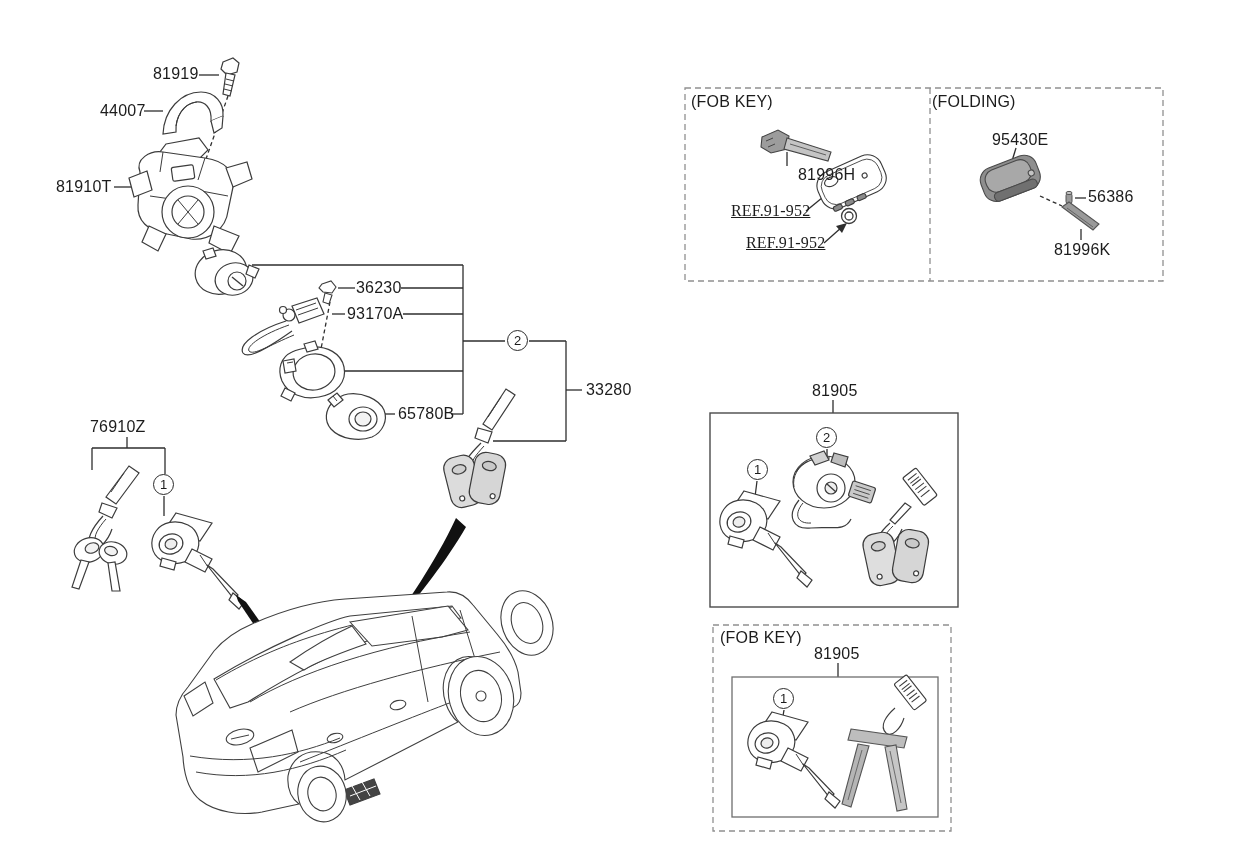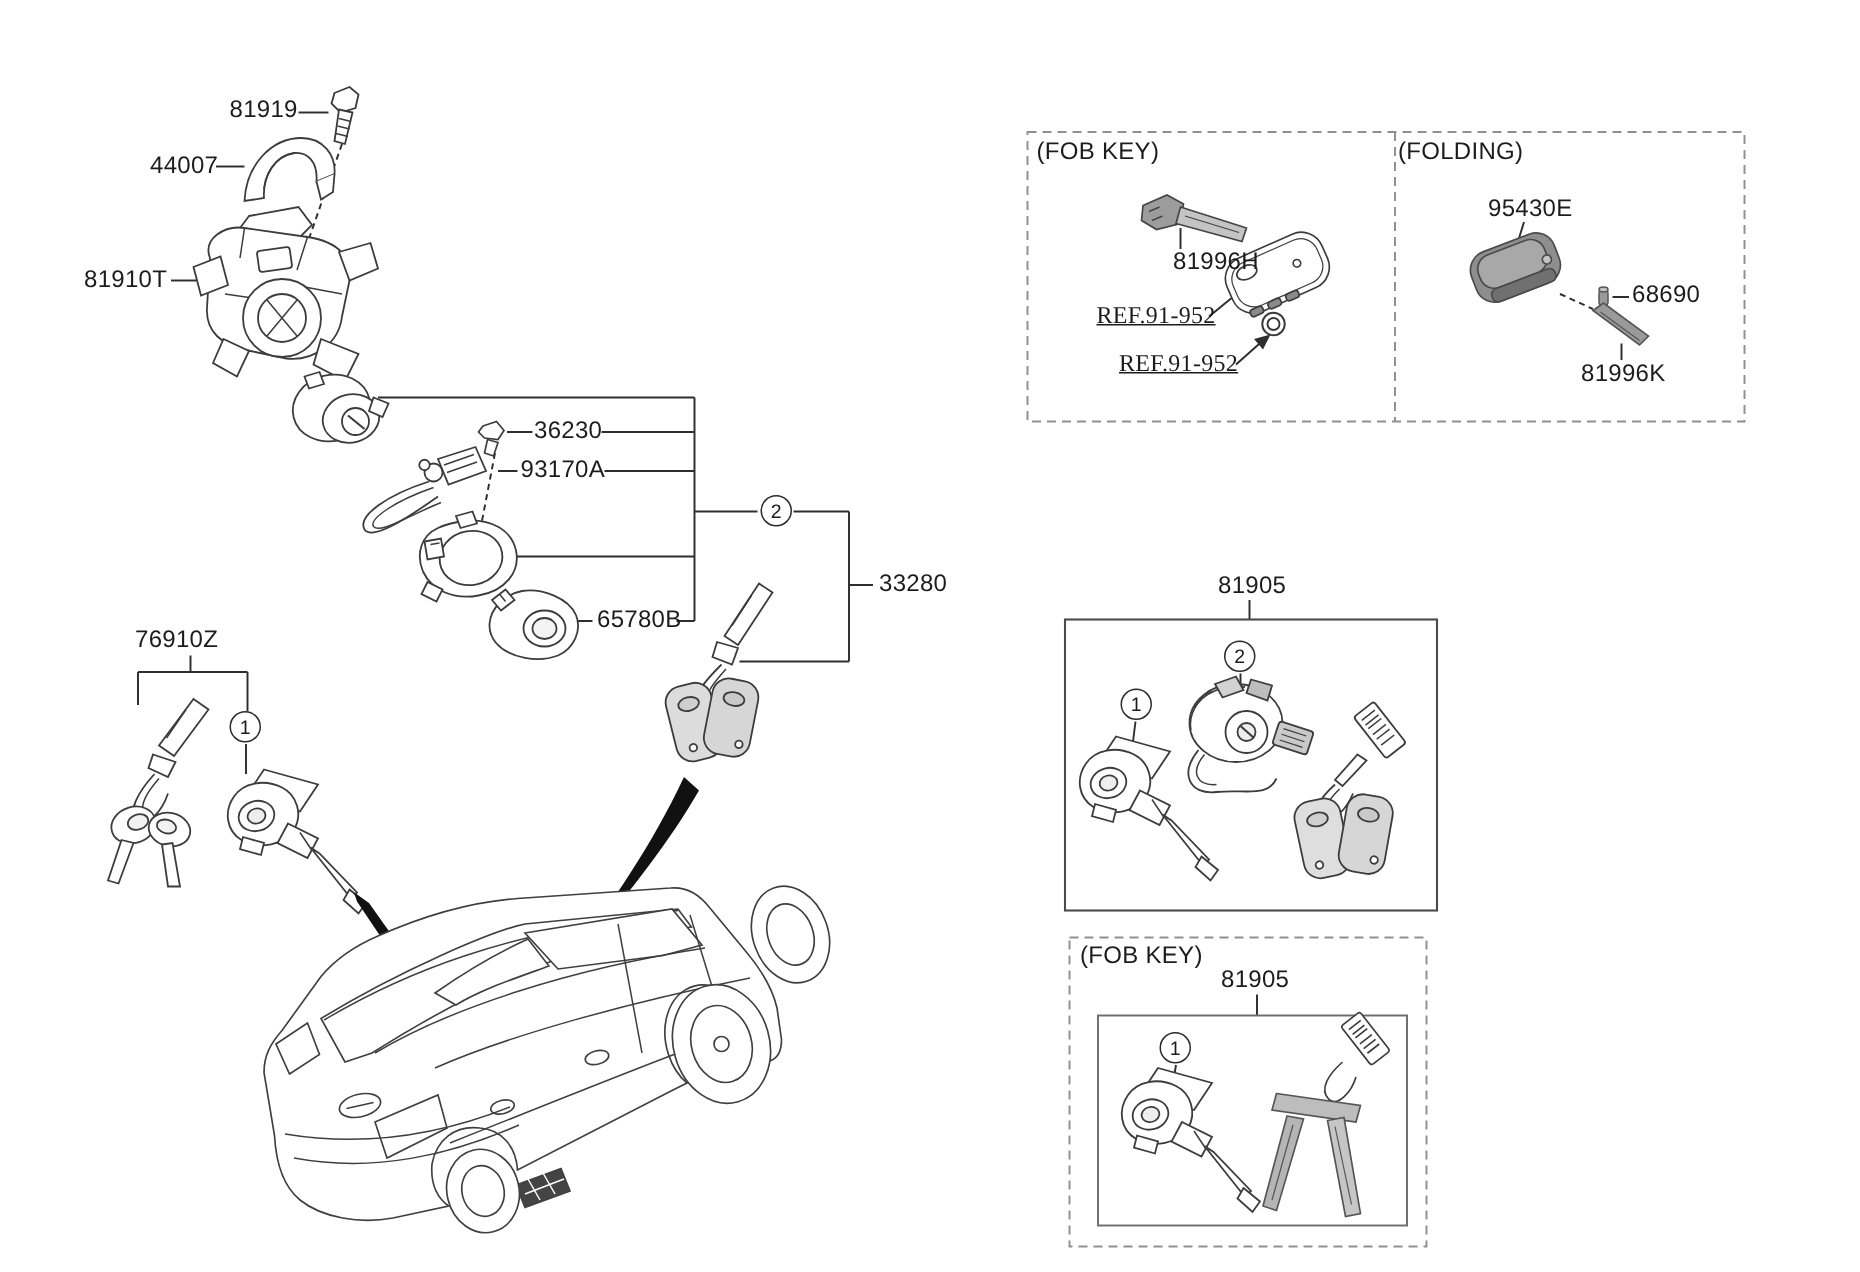--- a/index.html
+++ b/index.html
@@ -319,25 +319,25 @@
 <div class="lbl" style="left:100px;top:103px">44007</div>
 <div class="lbl" style="left:56px;top:179px">81910T</div>
 <div class="lbl" style="left:356px;top:280px">36230</div>
 <div class="lbl" style="left:347px;top:306px">93170A</div>
 <div class="lbl" style="left:398px;top:406px">65780B</div>
 <div class="lbl" style="left:586px;top:382px">33280</div>
 <div class="lbl" style="left:90px;top:419px">76910Z</div>
 
 <div class="lbl" style="left:691px;top:94px">(FOB KEY)</div>
 <div class="lbl" style="left:932px;top:94px">(FOLDING)</div>
-<div class="lbl" style="left:782px;top:167px">81996H</div>
+<div class="lbl" style="left:798px;top:167px">81996H</div>
 <div class="lbl ref" style="left:731px;top:203px">REF.91-952</div>
 <div class="lbl ref" style="left:746px;top:235px">REF.91-952</div>
 <div class="lbl" style="left:992px;top:132px">95430E</div>
-<div class="lbl" style="left:1088px;top:189px">68690</div>
+<div class="lbl" style="left:1088px;top:189px">56386</div>
 <div class="lbl" style="left:1054px;top:242px">81996K</div>
 
 <div class="lbl" style="left:812px;top:383px">81905</div>
 <div class="lbl" style="left:720px;top:630px">(FOB KEY)</div>
 <div class="lbl" style="left:814px;top:646px">81905</div>
 
 <div class="callout" style="left:507px;top:330px">
       <span>2</span>
     </div>
 <div class="callout" style="left:153px;top:474px">

